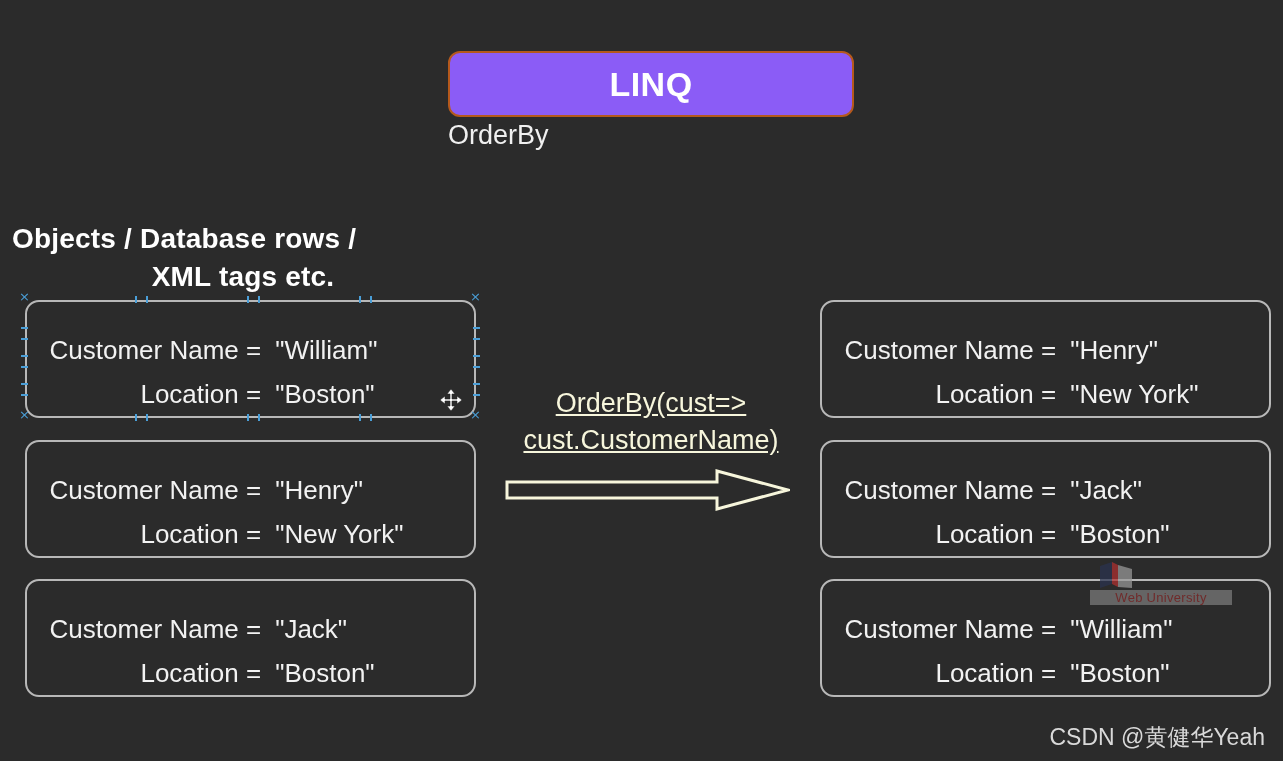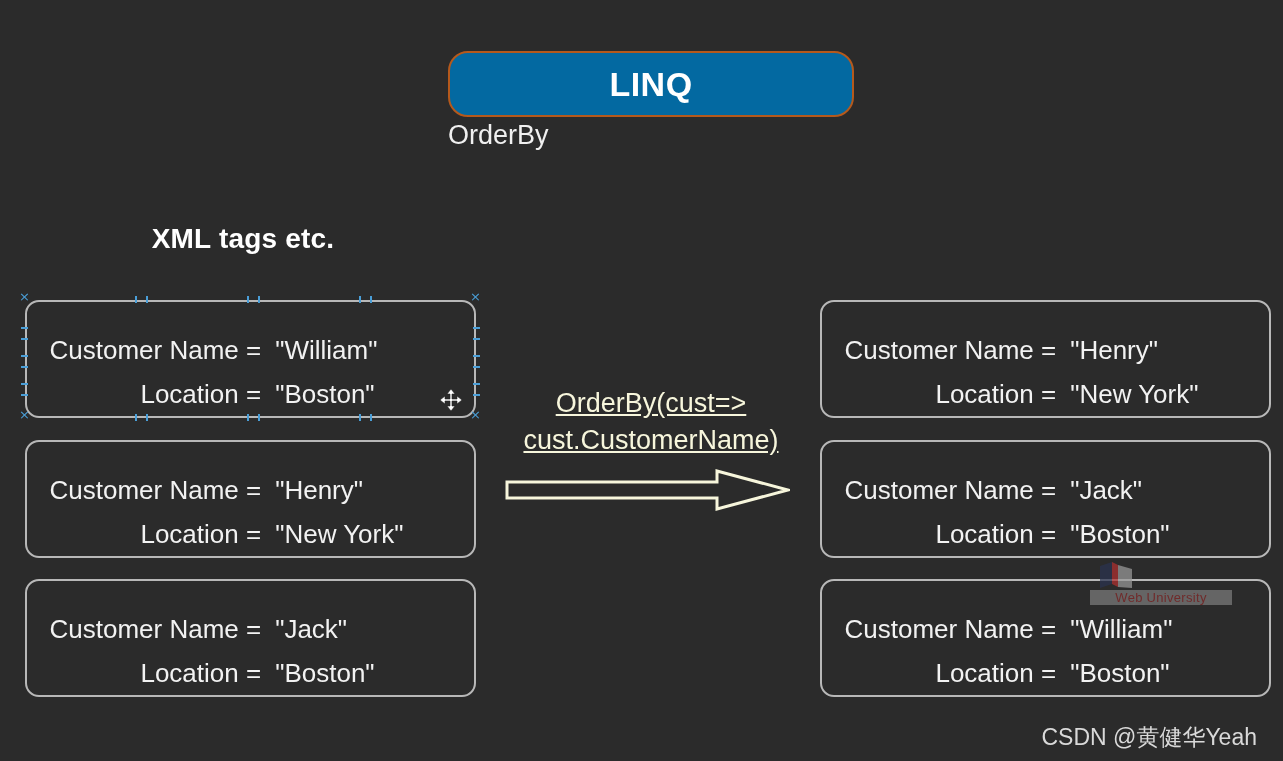--- a/index.html
+++ b/index.html
@@ -16,23 +16,23 @@
     color: #ffffff;
   }
 
   
   #title-banner {
     position: absolute;
     left: 448px;
     top: 51px;
     width: 406px;
     height: 66px;
-    background: #0369a1;
+    background: #8b5cf6;
     border: 2px solid #b5591c;
-    border-radius: 20px;
+    border-radius: 12px;
     box-sizing: border-box;
     display: flex;
     align-items: center;
     justify-content: center;
   }
   #title-banner .banner-text {
     font-size: 34px;
     font-weight: bold;
     color: #ffffff;
     letter-spacing: 0.5px;
@@ -198,35 +198,36 @@
   }
   #watermark .wm-logo {
     position: absolute;
     left: 6px; top: 3px;
     width: 40px; height: 30px;
   }
 
   
   #credit {
     position: absolute;
-    right: 26px;
+    right: 18px;
     bottom: 8px;
     font-size: 23px;
     color: #d9d9d9;
   }
 </style>
 </head>
 <body>
 
 <div id="title-banner">
   <span class="banner-text">LINQ</span>
 </div>
 <div id="subtitle">OrderBy</div>
 
 <div id="source-heading">
+  <span class="line1">Objects / Database rows /</span>
   <span class="line2">XML tags etc.</span>
 </div>
 
 <div class="record-box col-left row-1">
   <div class="record-row">
     <span class="field-label">Customer Name =</span>
     <span class="field-value">"William"</span>
   </div>
   <div class="record-row">
     <span class="field-label">Location =</span>

